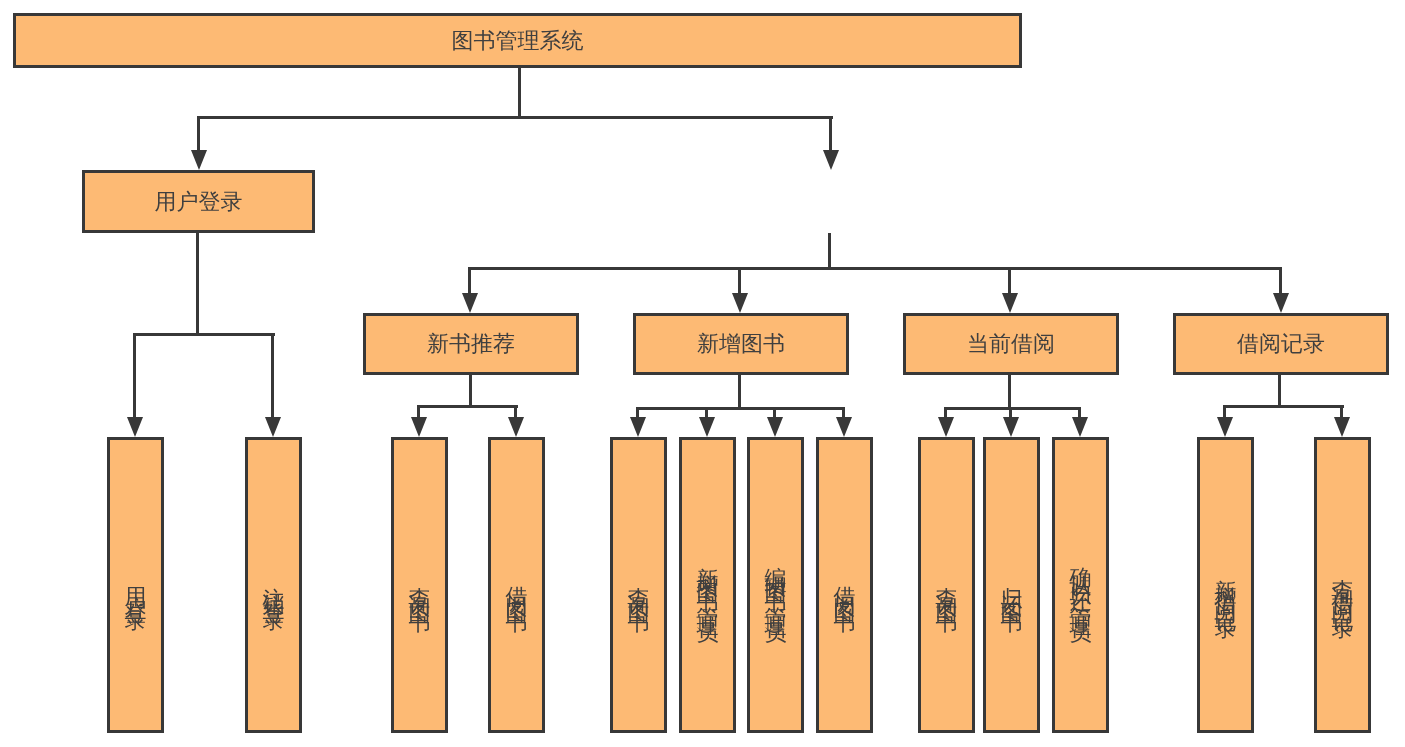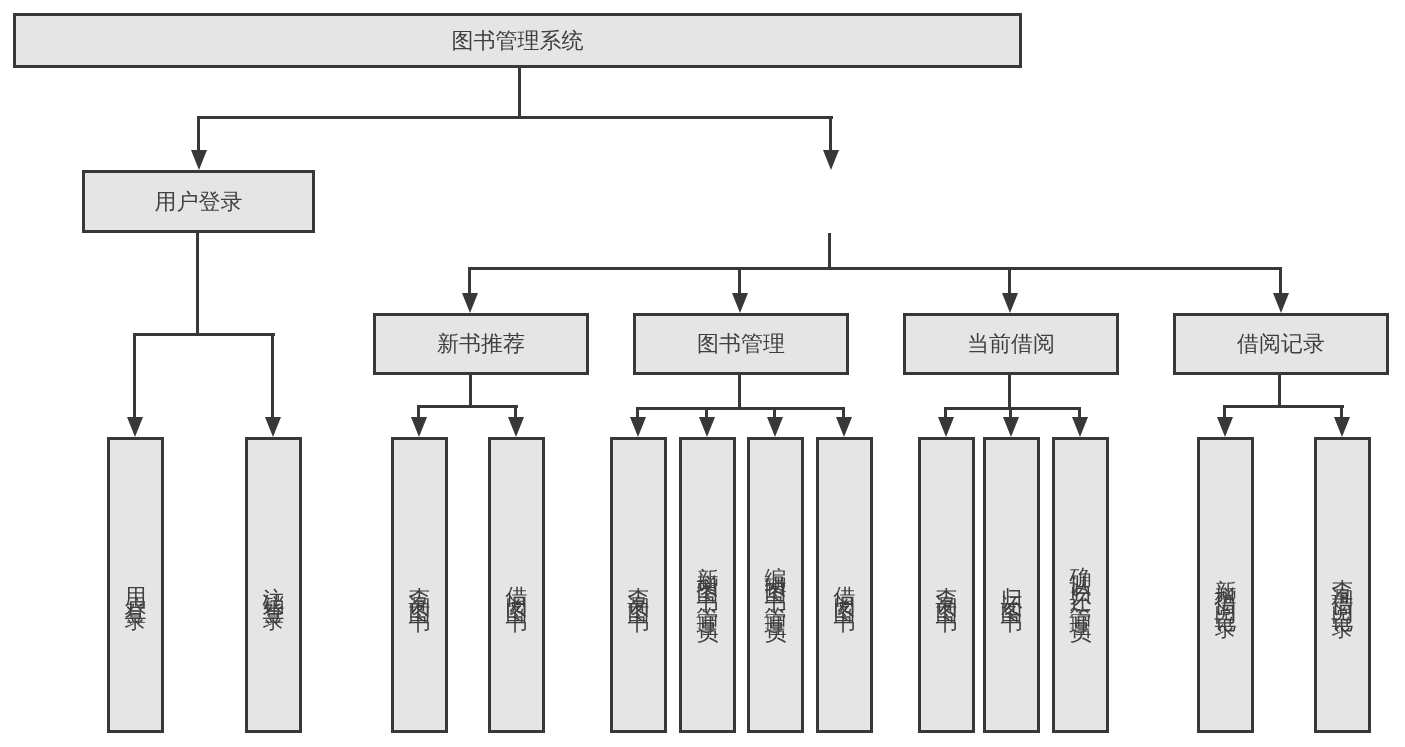--- a/index.html
+++ b/index.html
@@ -5,21 +5,21 @@
   html,body{margin:0;padding:0;background:#fff;}
   #canvas{
     position:relative;
     width:1405px;height:747px;
     background:#fff;
     overflow:hidden;
     font-family:"Liberation Sans",sans-serif;
   }
   .box{
     position:absolute;
-    background:#e5e5e5;
+    background:#fdba74;
     border:3px solid #383838;
     box-sizing:border-box;
     display:flex;
     align-items:center;
     justify-content:center;
     color:#3f3f3f;
     font-size:22px;
   }
   .hbox span{white-space:nowrap;}
   .vbox span{
@@ -81,25 +81,25 @@
   <div class="ln ln-h" style="left:468px;top:267px;width:814px"></div>
   <div class="ln ln-v" style="left:468px;top:267px;height:30px"></div>
   <div class="ln ln-v" style="left:738px;top:267px;height:30px"></div>
   <div class="ln ln-v" style="left:1008px;top:267px;height:30px"></div>
   <div class="ln ln-v" style="left:1279px;top:267px;height:30px"></div>
   <div class="head" style="left:462px;top:293px"></div>
   <div class="head" style="left:732px;top:293px"></div>
   <div class="head" style="left:1002px;top:293px"></div>
   <div class="head" style="left:1273px;top:293px"></div>
 
-  <div class="box hbox" style="left:373px;top:313px;width:216px;height:62px">
+  <div class="box hbox" style="left:363px;top:313px;width:216px;height:62px">
     <span>新书推荐</span>
   </div>
   <div class="box hbox" style="left:633px;top:313px;width:216px;height:62px">
-    <span>图书管理</span>
+    <span>新增图书</span>
   </div>
   <div class="box hbox" style="left:903px;top:313px;width:216px;height:62px">
     <span>当前借阅</span>
   </div>
   <div class="box hbox" style="left:1173px;top:313px;width:216px;height:62px">
     <span>借阅记录</span>
   </div>
 
   <div class="ln ln-v" style="left:469px;top:375px;height:33px"></div>
   <div class="ln ln-h" style="left:417px;top:405px;width:101px"></div>

